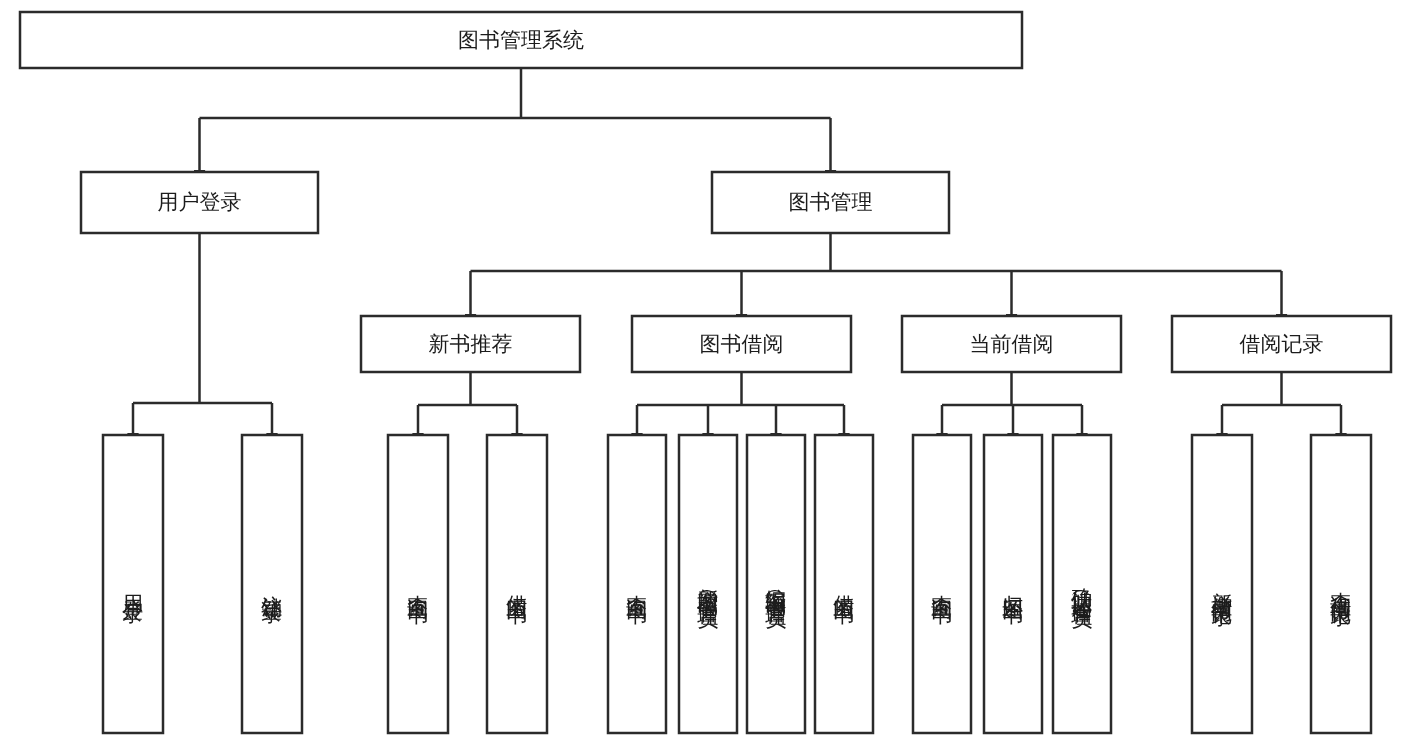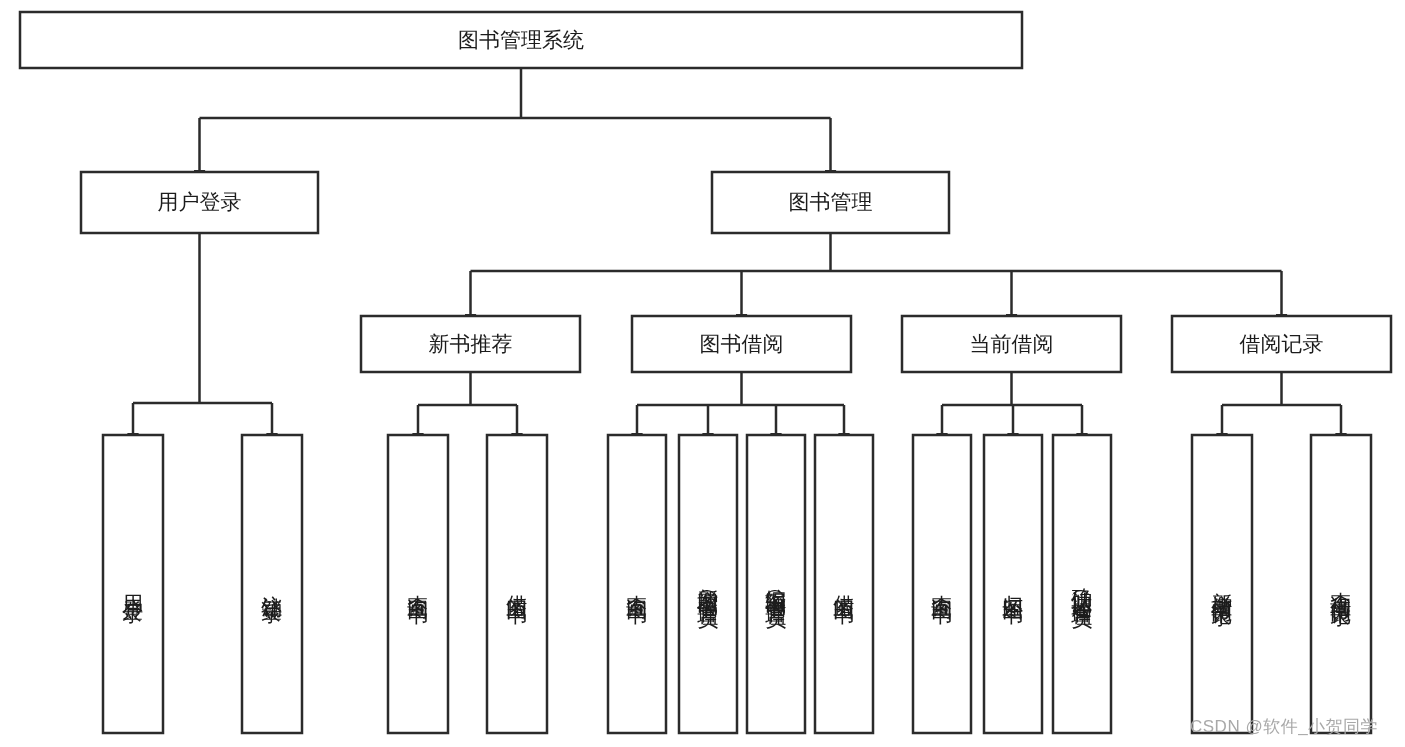--- a/index.html
+++ b/index.html
@@ -163,15 +163,14 @@
       <div class="node-label-v" style="left: 679px; top: 435px; width: 58px; height: 298px;">新增图书（管理员）</div>
       <div class="node-label-v" style="left: 747px; top: 435px; width: 58px; height: 298px;">编辑图书（管理员）</div>
       <div class="node-label-v" style="left: 815px; top: 435px; width: 58px; height: 298px;">借阅图书</div>
       <div class="node-label-v" style="left: 913px; top: 435px; width: 58px; height: 298px;">查询图书</div>
       <div class="node-label-v" style="left: 984px; top: 435px; width: 58px; height: 298px;">归还图书</div>
       <div class="node-label-v" style="left: 1053px; top: 435px; width: 58px; height: 298px;">确认归还（管理员）</div>
       <div class="node-label-v" style="left: 1192px; top: 435px; width: 60px; height: 298px;">新增借阅记录</div>
       <div class="node-label-v" style="left: 1311px; top: 435px; width: 60px; height: 298px;">查询借阅记录</div>
     </div>
 
-  <div class="watermark" style="left: 1190px; top: 715px;">CSDN @软件_小贺同学</div>
 
 </div>
 
 </body></html>

